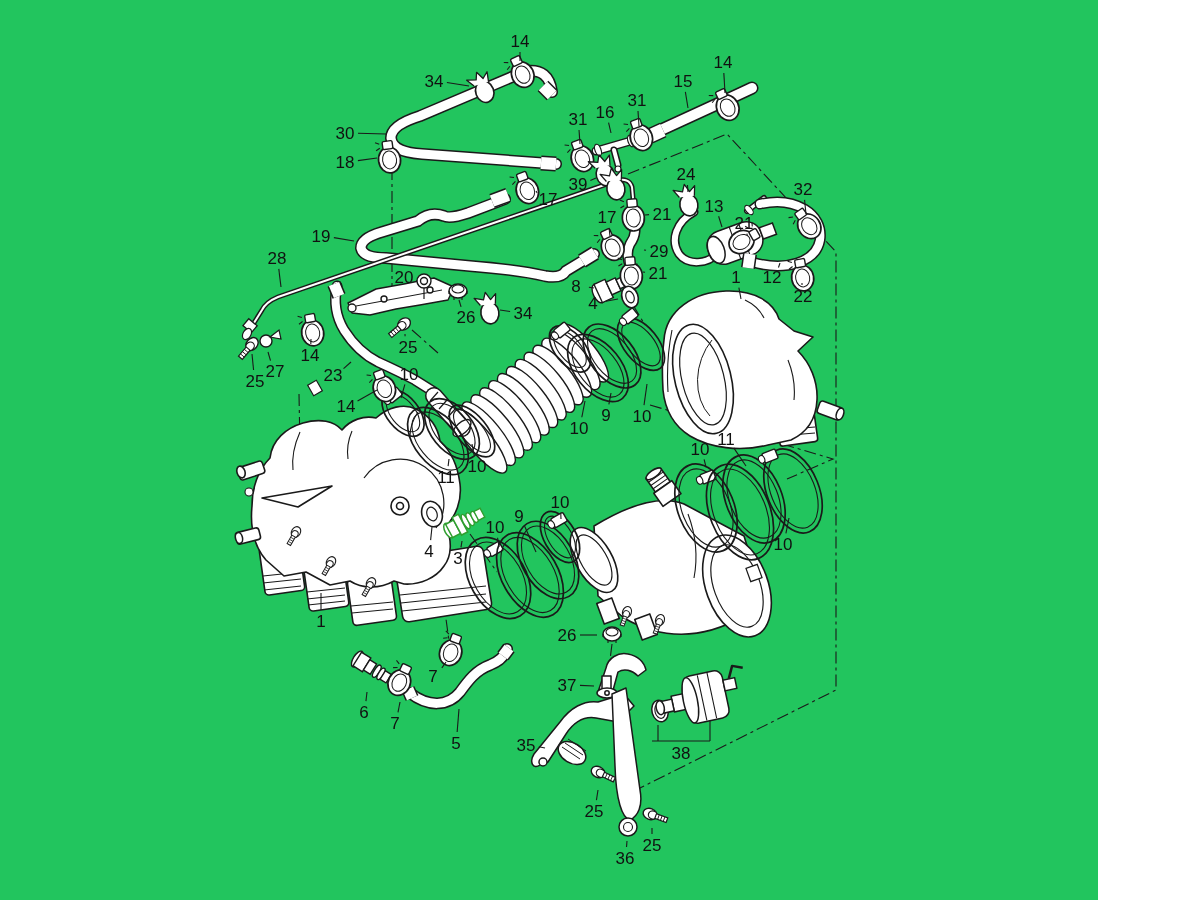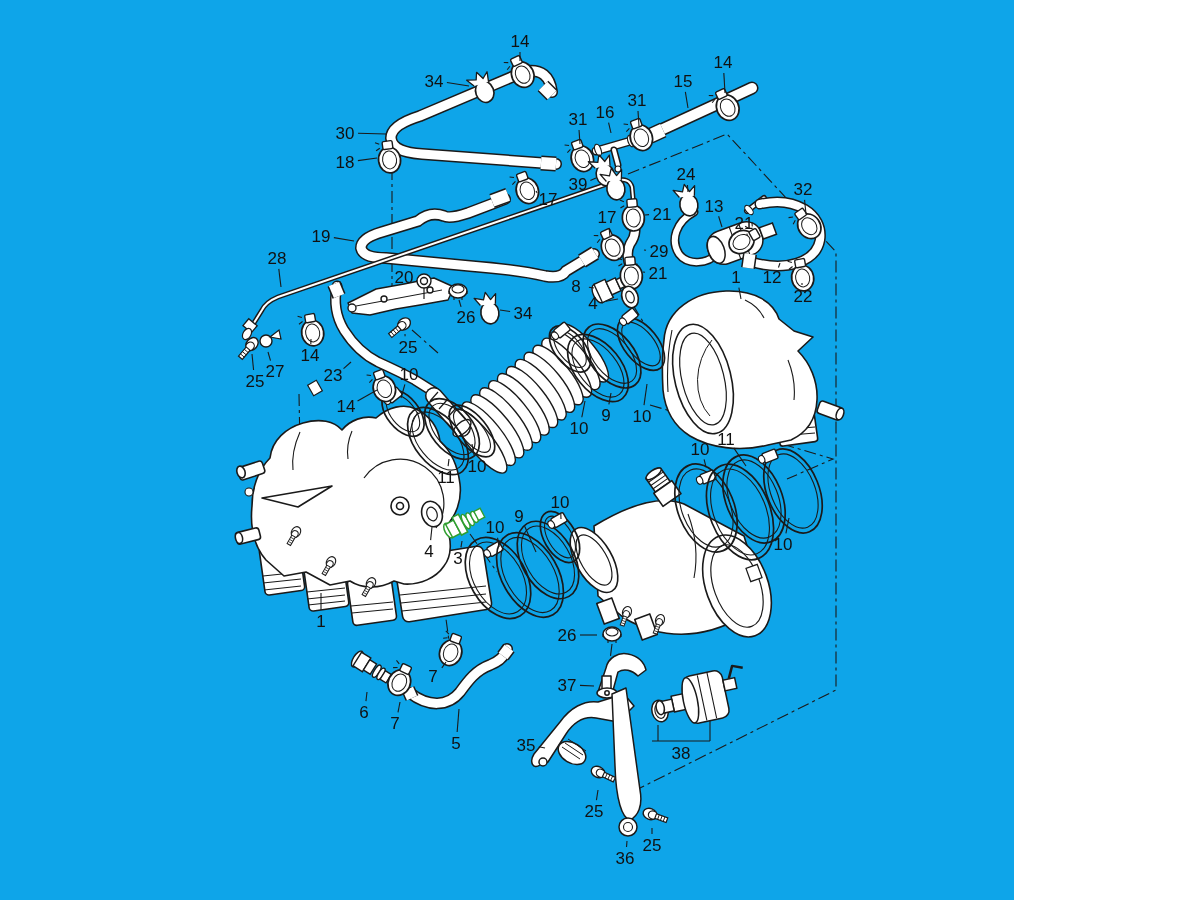--- a/index.html
+++ b/index.html
@@ -1,16 +1,16 @@
 <!DOCTYPE html>
 <html><head>
 <meta charset="utf-8">
 <style>
   html,body{margin:0;padding:0;background:#fff;}
-  .stage{width:1014px;height:900px;position:relative;background:#0ea5e9;overflow:hidden;
+  .stage{width:1098px;height:900px;position:relative;background:#22c55e;overflow:hidden;
          font-family:"Liberation Sans",sans-serif;}
   svg{position:absolute;left:0;top:0;}
   svg text{font-family:"Liberation Sans","DejaVu Sans",sans-serif;font-size:17px;fill:#111;}
 </style>
 </head>
 <body>
 
 <div class="stage">
 <svg id="dwg" width="1200" height="900" viewBox="0 0 1200 900">
 

